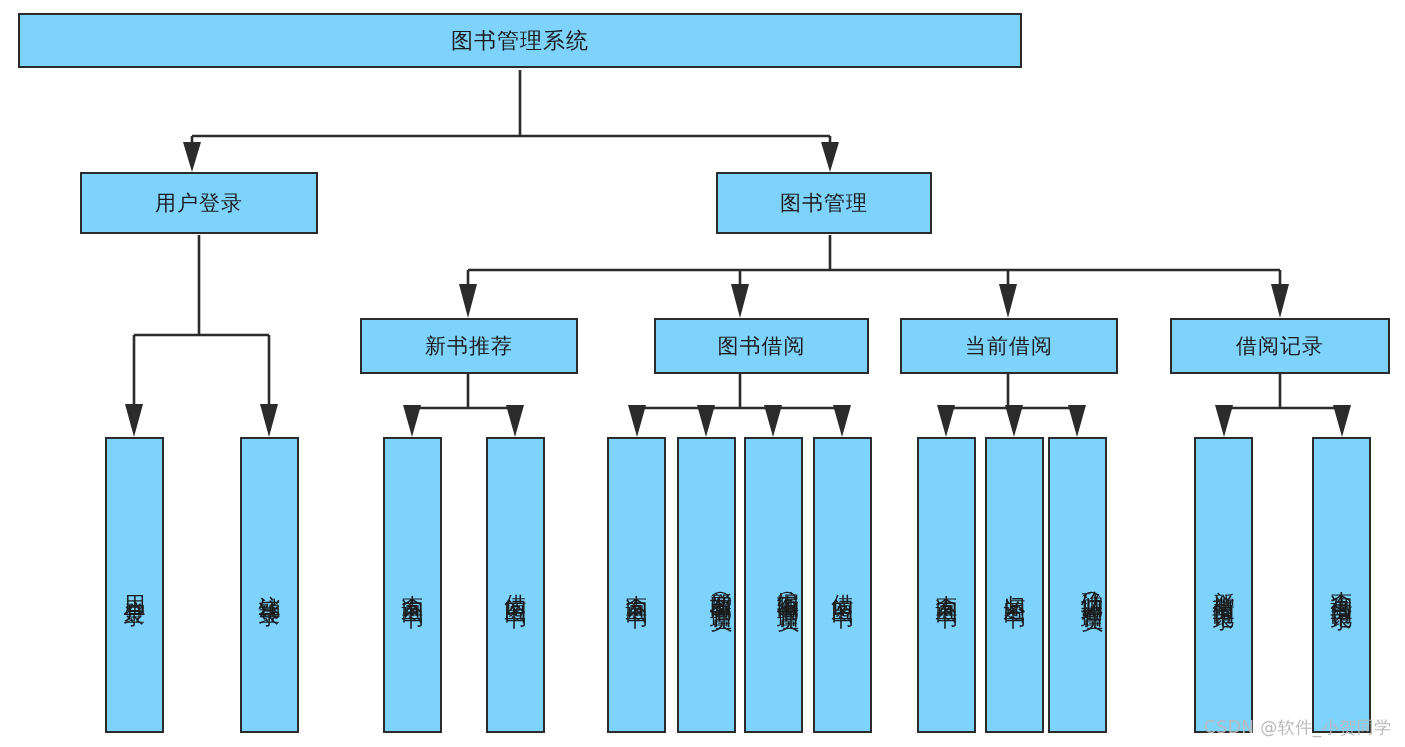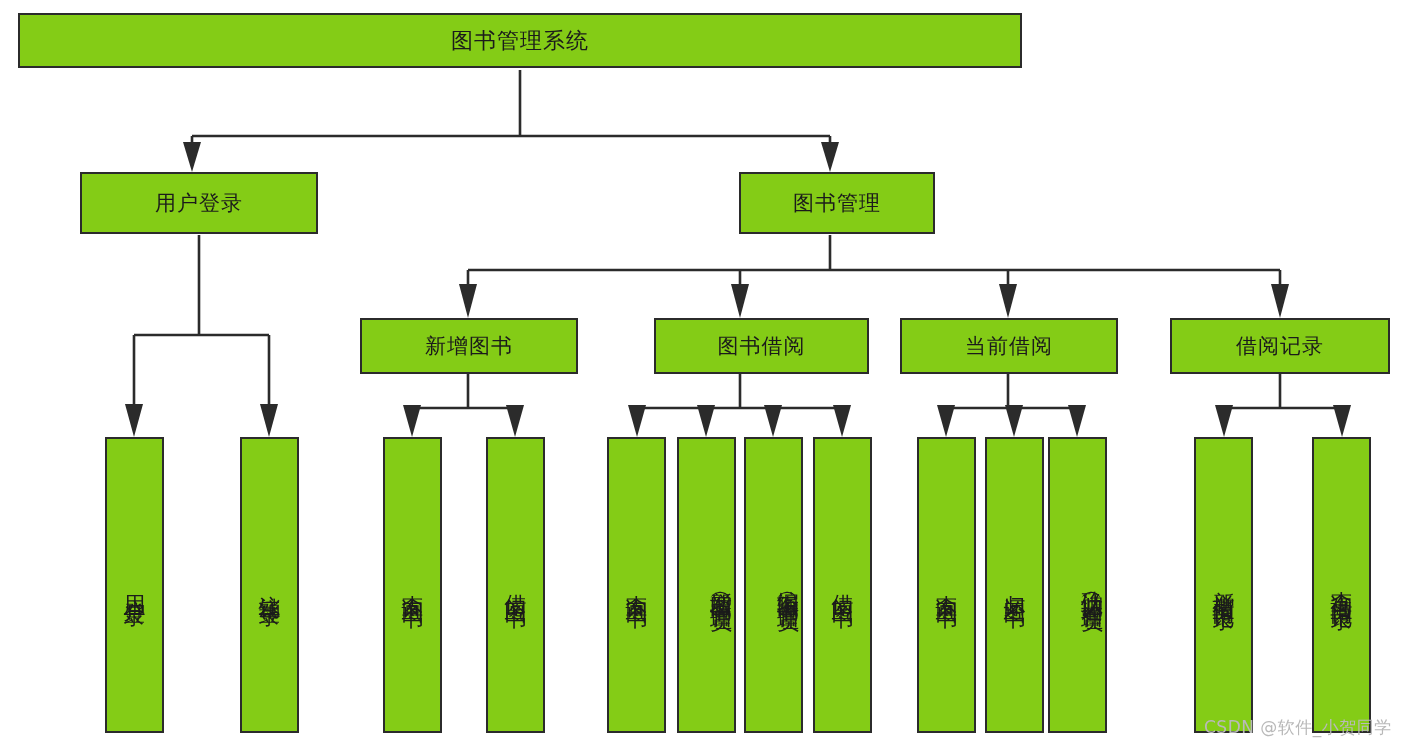--- a/index.html
+++ b/index.html
@@ -6,21 +6,21 @@
   body{
     font-family:"DejaVu Sans","Liberation Sans",sans-serif;
     width:1405px;height:747px;overflow:hidden;
   }
   #stage{position:relative;width:1405px;height:747px;background:#fff;}
 
   
   .node{
     position:absolute;
     box-sizing:border-box;
-    background:#84cc16;
+    background:#7dd3fc;
     border:2.5px solid #2b2b2b;
     display:flex;
     align-items:center;
     justify-content:center;
     color:#1b1b1b;
     line-height:1.18;
     text-align:center;
   }
   .node.h{ font-size:21px; letter-spacing:1px; }
   .node.root{ font-size:22px; letter-spacing:1px; }
@@ -123,26 +123,26 @@
     <polygon points="1342,437 1333,405 1351,405"></polygon>
   </svg>
 
   <div class="node root" style="left:18px;top:13px;width:1004px;height:55px;">
     <span>图书管理系统</span>
   </div>
 
   <div class="node h" style="left:80px;top:172px;width:238px;height:62px;">
     <span>用户登录</span>
   </div>
-  <div class="node h" style="left:739px;top:172px;width:196px;height:62px;">
+  <div class="node h" style="left:716px;top:172px;width:216px;height:62px;">
     <span>图书管理</span>
   </div>
 
   <div class="node h" style="left:360px;top:318px;width:218px;height:56px;">
-    <span>新增图书</span>
+    <span>新书推荐</span>
   </div>
   <div class="node h" style="left:654px;top:318px;width:215px;height:56px;">
     <span>图书借阅</span>
   </div>
   <div class="node h" style="left:1170px;top:318px;width:220px;height:56px;">
     <span>借阅记录</span>
   </div>
   <div class="node h" style="left:900px;top:318px;width:218px;height:56px;">
     <span>当前借阅</span>
   </div>

